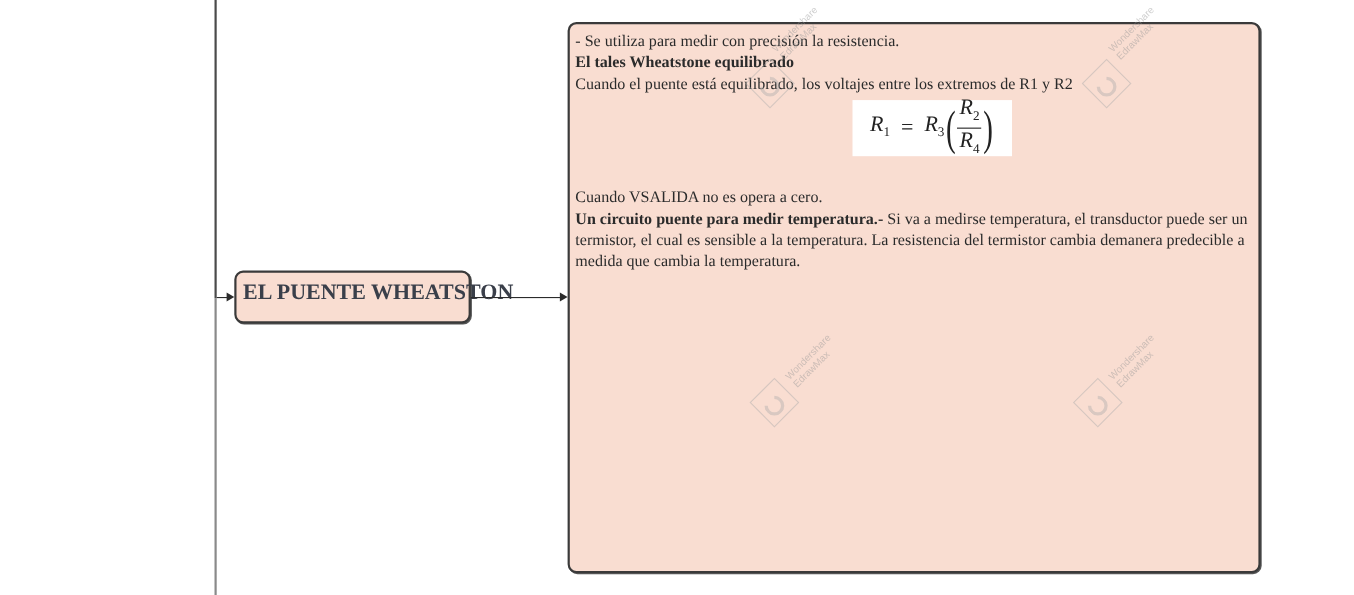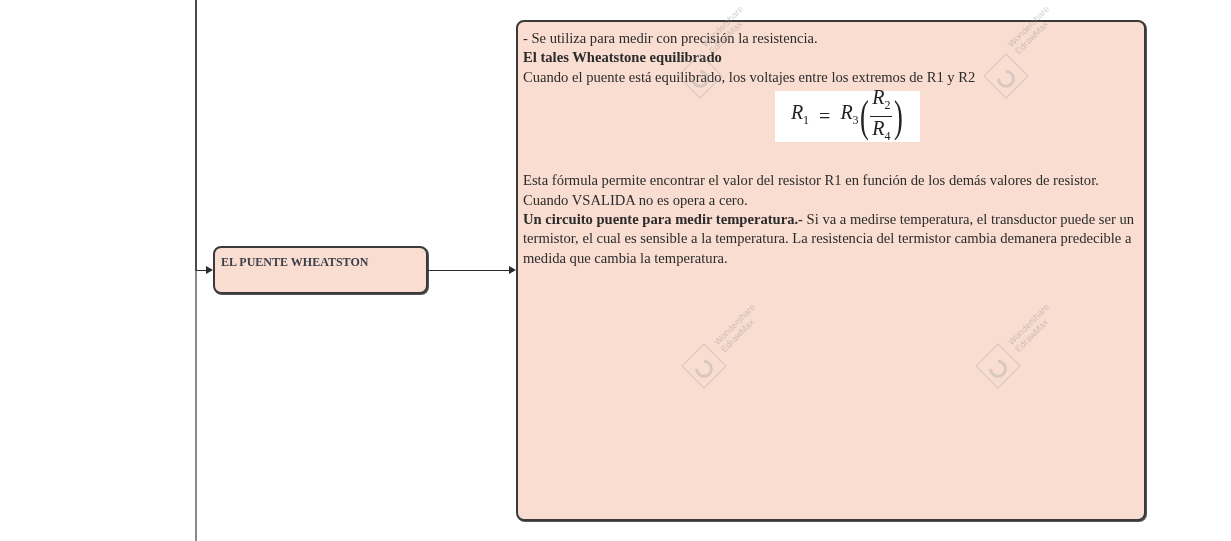--- a/index.html
+++ b/index.html
@@ -50,21 +50,21 @@
       top: 246px;
       width: 215px;
       height: 48px;
       box-sizing: border-box;
       background: #f9ddd1;
       border: 2px solid #3a3a3a;
       border-radius: 8px;
       box-shadow: 1px 1px 0 #555;
       padding: 7px 0 0 6px;
       font-weight: bold;
-      font-size: 12px;
+      font-size: 20px;
       color: #3a3f4a;
       white-space: nowrap;
     }
     .detail-node {
       position: absolute;
       left: 516px;
       top: 20px;
       width: 630px;
       height: 501px;
       box-sizing: border-box;
@@ -196,21 +196,20 @@
       <span><span>R</span><sub>3</sub></span>
       <span class="paren">(</span>
       <span class="frac">
         <span class="num"><span>R</span><sub>2</sub></span>
         <span class="den"><span>R</span><sub>4</sub></span>
       </span>
       <span class="paren">)</span>
     </div>
   </div>
 
-  <p class="justify">Esta fórmula permite encontrar el valor del resistor R1 en función de los demás valores de resistor.</p>
   <p>Cuando VSALIDA no es opera a cero.</p>
   <p><span class="bold">Un circuito puente para medir temperatura.-</span><span> Si va a medirse temperatura, el transductor puede ser un termistor, el cual es sensible a la temperatura. La resistencia del termistor cambia demanera predecible a medida que cambia la temperatura.</span></p>
 </div>
 
 <div class="watermark" style="left:700px; top:42px;">
     <div>Wondershare</div>
     <div>EdrawMax</div>
   </div>
 <div class="wm-logo" style="left:684px; top:60px;"></div>
 

